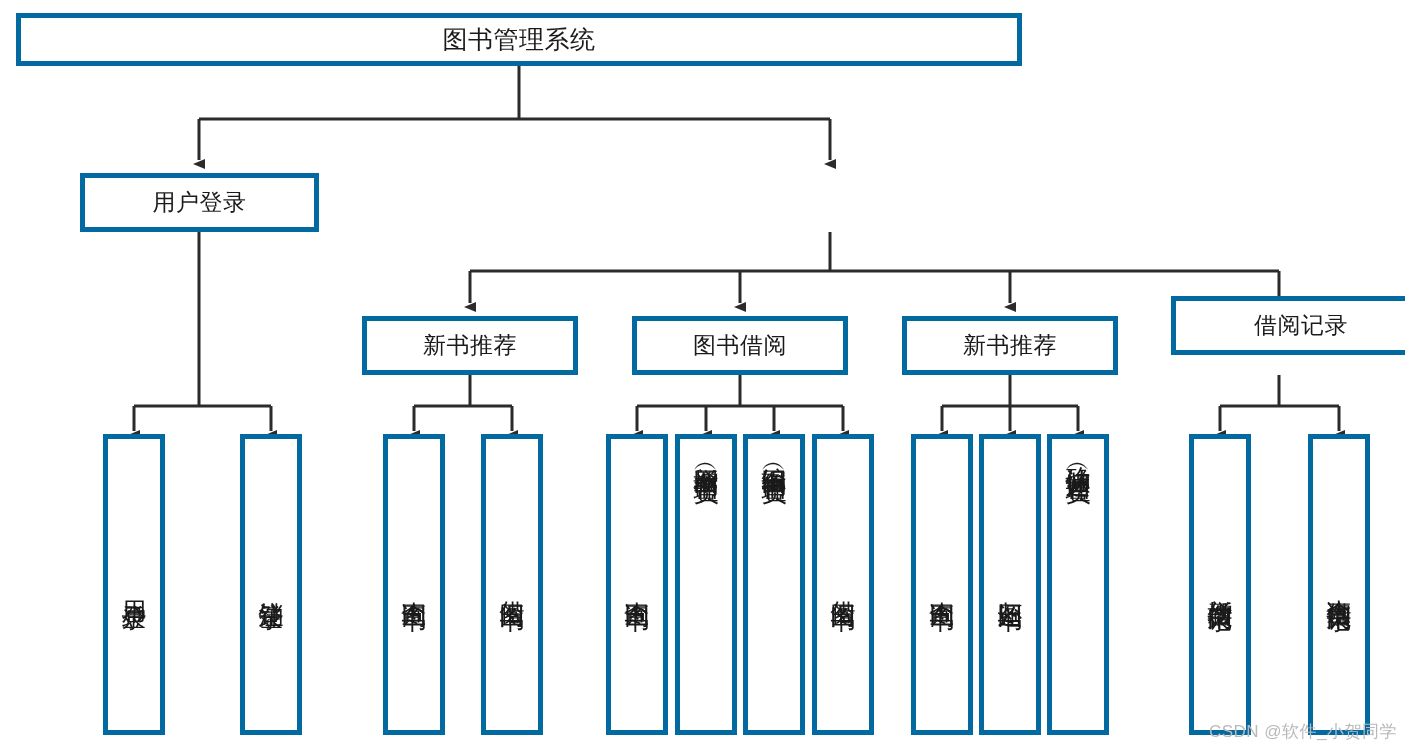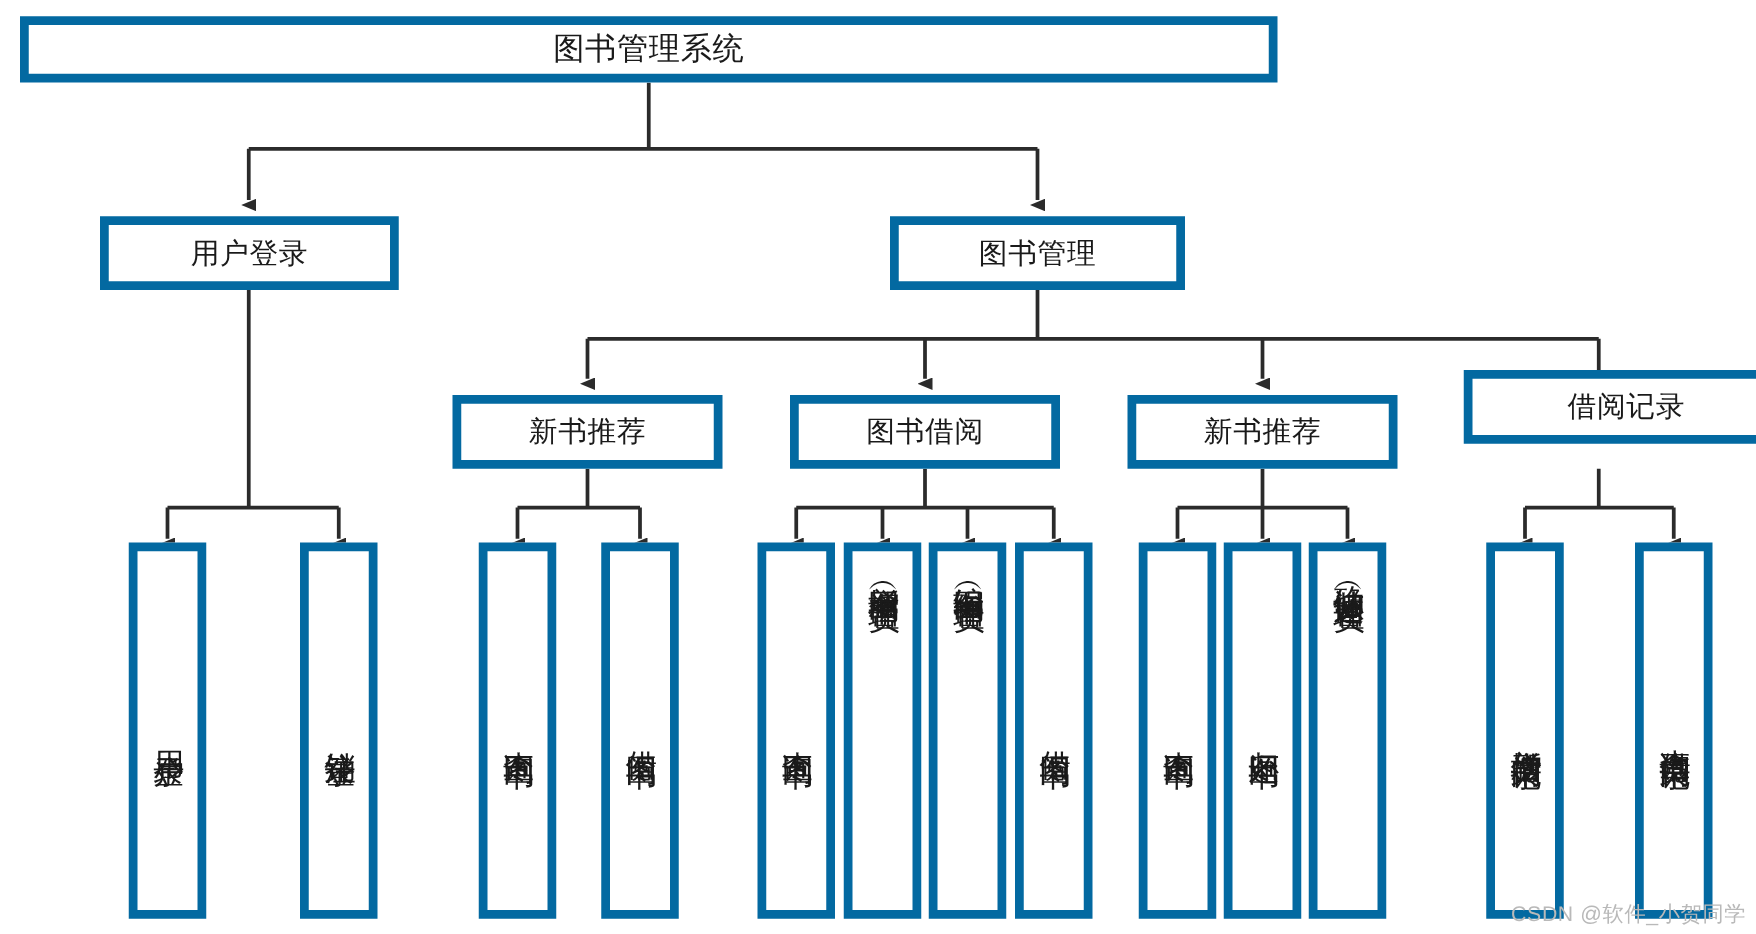--- a/index.html
+++ b/index.html
@@ -23,21 +23,21 @@
     left: 0;
     top: 0;
     width: 1405px;
     height: 747px;
   }
   
   .node {
     position: absolute;
     box-sizing: border-box;
     background: #ffffff;
-    border: 7px solid #0369a1;
+    border: 5px solid #0369a1;
     display: flex;
     align-items: center;
     justify-content: center;
     color: #1a1a1a;
     z-index: 2;
   }
   .node .label {
     font-size: 23px;
     line-height: 1.1;
     letter-spacing: 0.5px;
@@ -134,23 +134,20 @@
   </svg>
 
   <div class="node root" style="left:16px; top:13px; width:1006px; height:53px;">
     <span class="label">图书管理系统</span>
   </div>
 
   <div class="node" style="left:80px; top:173px; width:239px; height:59px;">
     <span class="label">用户登录</span>
   </div>
 
-  <div class="node" style="left:712px; top:173px; width:236px; height:59px;">
-    <span class="label">图书管理</span>
-  </div>
 
   <div class="node" style="left:362px; top:316px; width:216px; height:59px;justify-content:center;">
     <span class="label">新书推荐</span>
   </div>
 
   <div class="node" style="left:632px; top:316px; width:216px; height:59px;">
     <span class="label">图书借阅</span>
   </div>
 
   <div class="node" style="left:902px; top:316px; width:216px; height:59px;">

